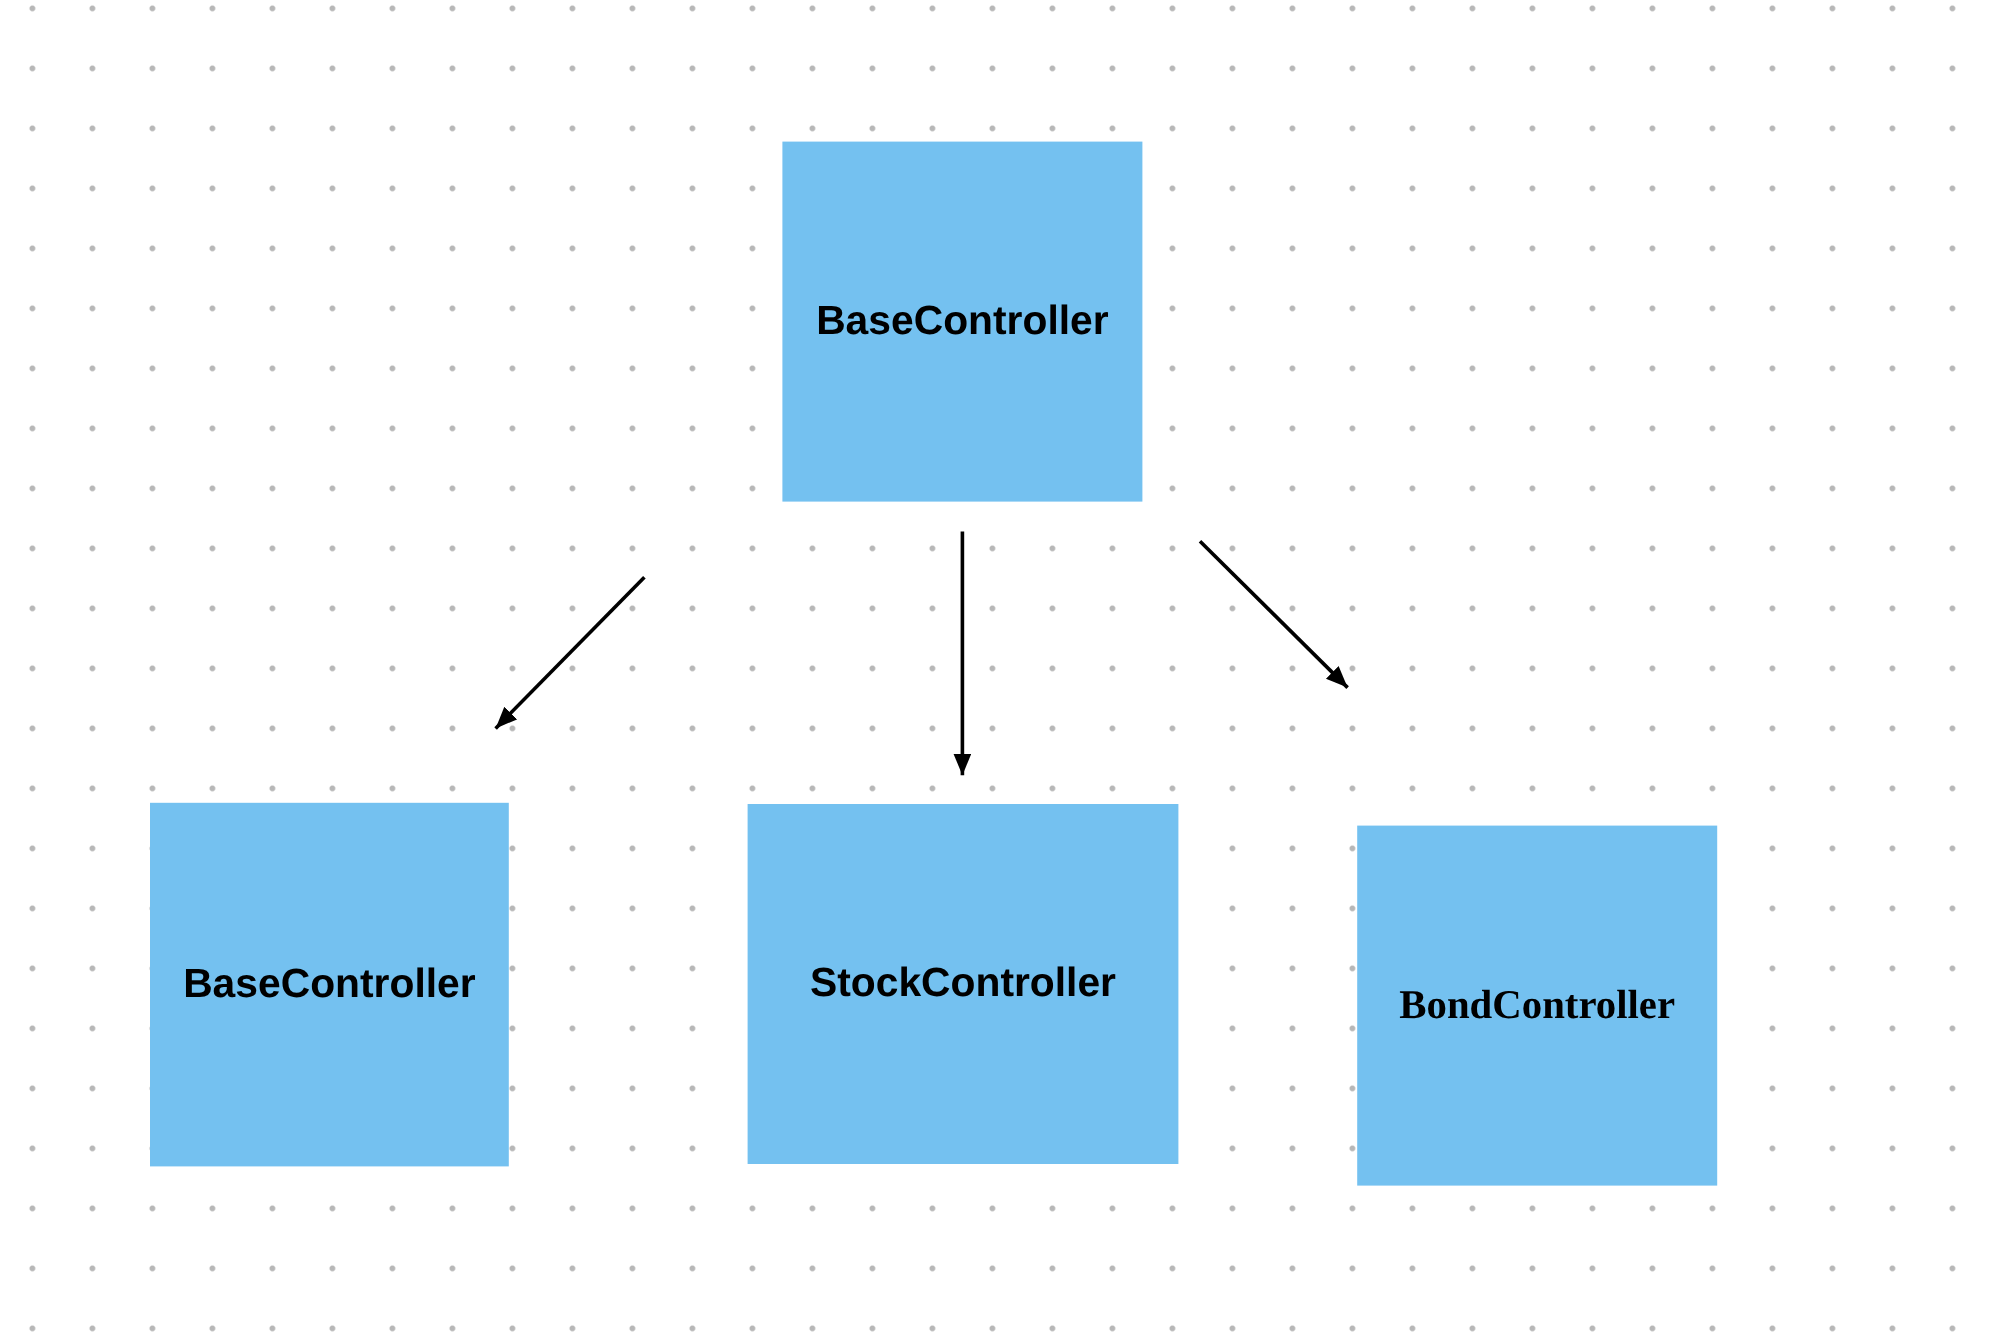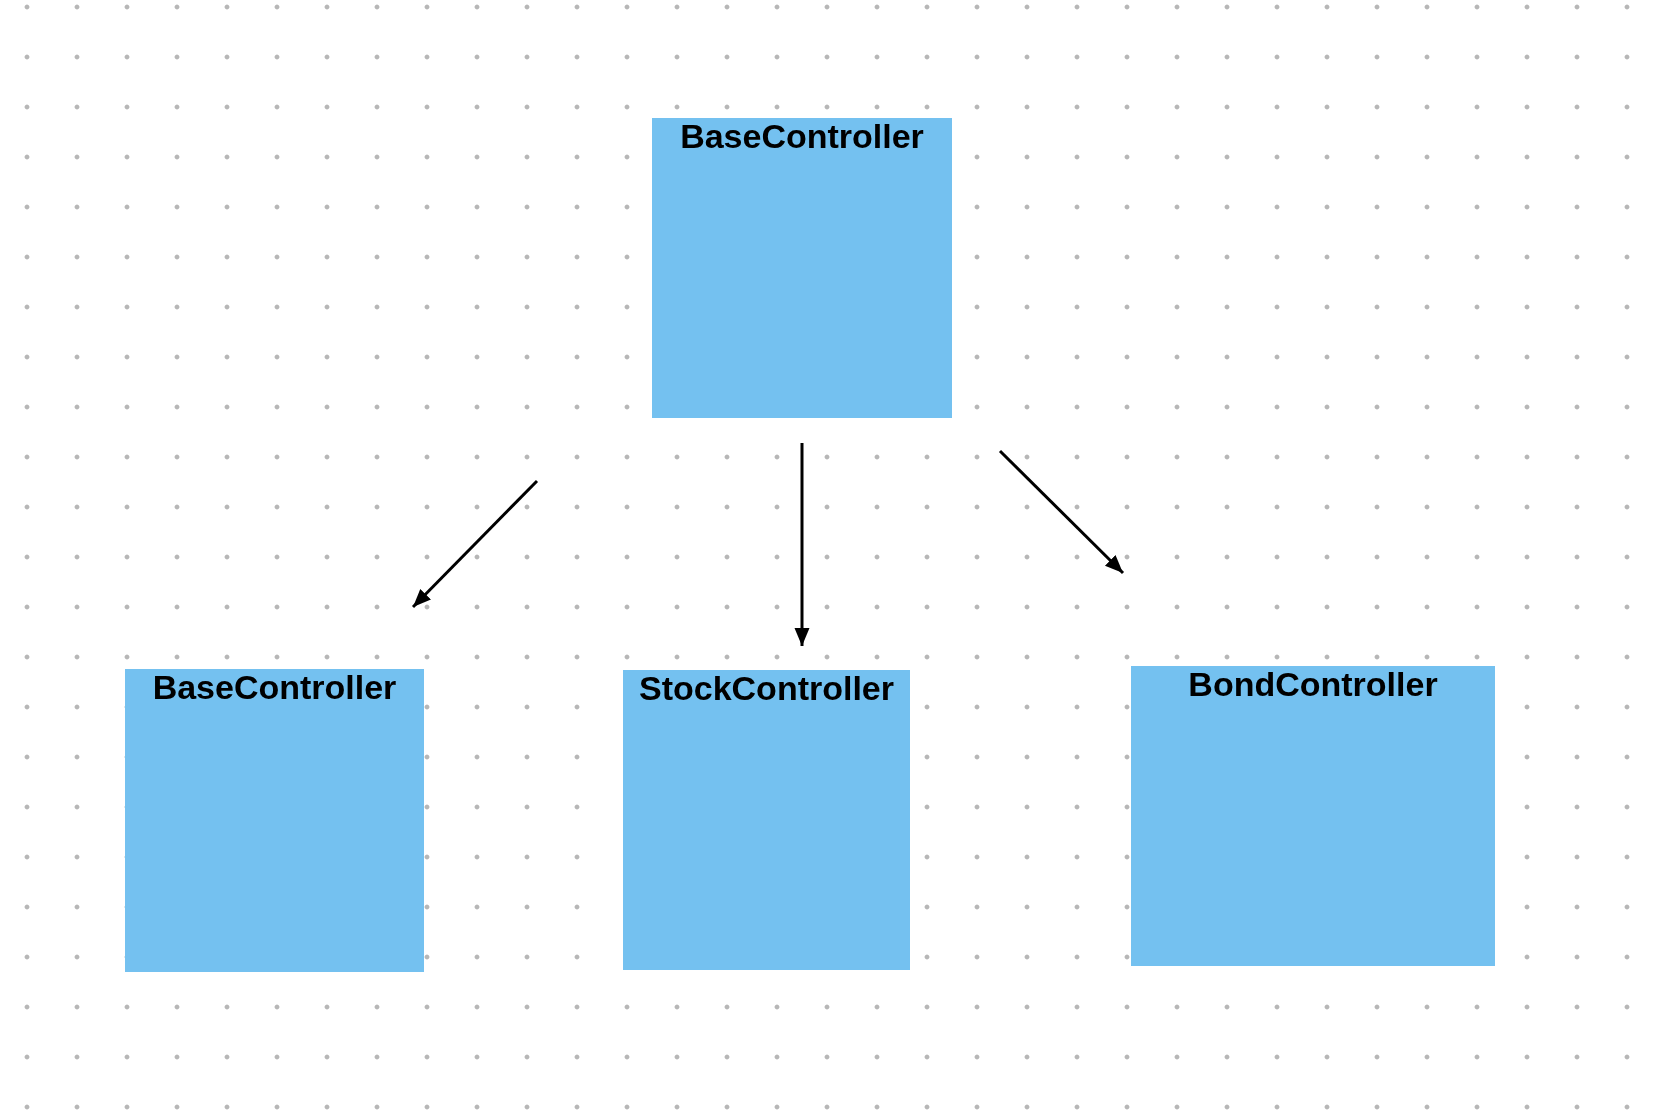--- a/index.html
+++ b/index.html
@@ -31,35 +31,35 @@
   }
   .edge-line {
     stroke: #000000;
     stroke-width: 3;
     fill: none;
   }
   .node {
     position: absolute;
     background: #74c1f0;
     display: flex;
-    align-items: flex-start;
+    align-items: center;
     justify-content: center;
     text-align: center;
   }
   .node-label {
     font-size: 34px;
     font-weight: 700;
     color: #000000;
     line-height: 1.1;
     white-space: nowrap;
   }
   #node-base  { left: 652px;  top: 118px; width: 300px; height: 300px; }
   #node-user  { left: 125px;  top: 669px; width: 299px; height: 303px; }
-  #node-stock { left: 623px;  top: 670px; width: 287px; height: 300px; }
-  #node-bond  { left: 1131px; top: 666px; width: 364px; height: 300px; }
+  #node-stock { left: 623px;  top: 670px; width: 359px; height: 300px; }
+  #node-bond  { left: 1131px; top: 688px; width: 300px; height: 300px; font-family: Liberation Serif, serif; }
 </style>
 </head>
 <body>
 
 <div class="canvas">
 
   <svg class="edges" viewBox="0 0 1660 1118" xmlns="http://www.w3.org/2000/svg">
     <defs>
       <marker id="arrowhead" markerWidth="8" markerHeight="7" refX="6" refY="2.5" orient="auto" markerUnits="strokeWidth">
         <path d="M0,0 L6,2.5 L0,5 Z" fill="#000000"></path>

